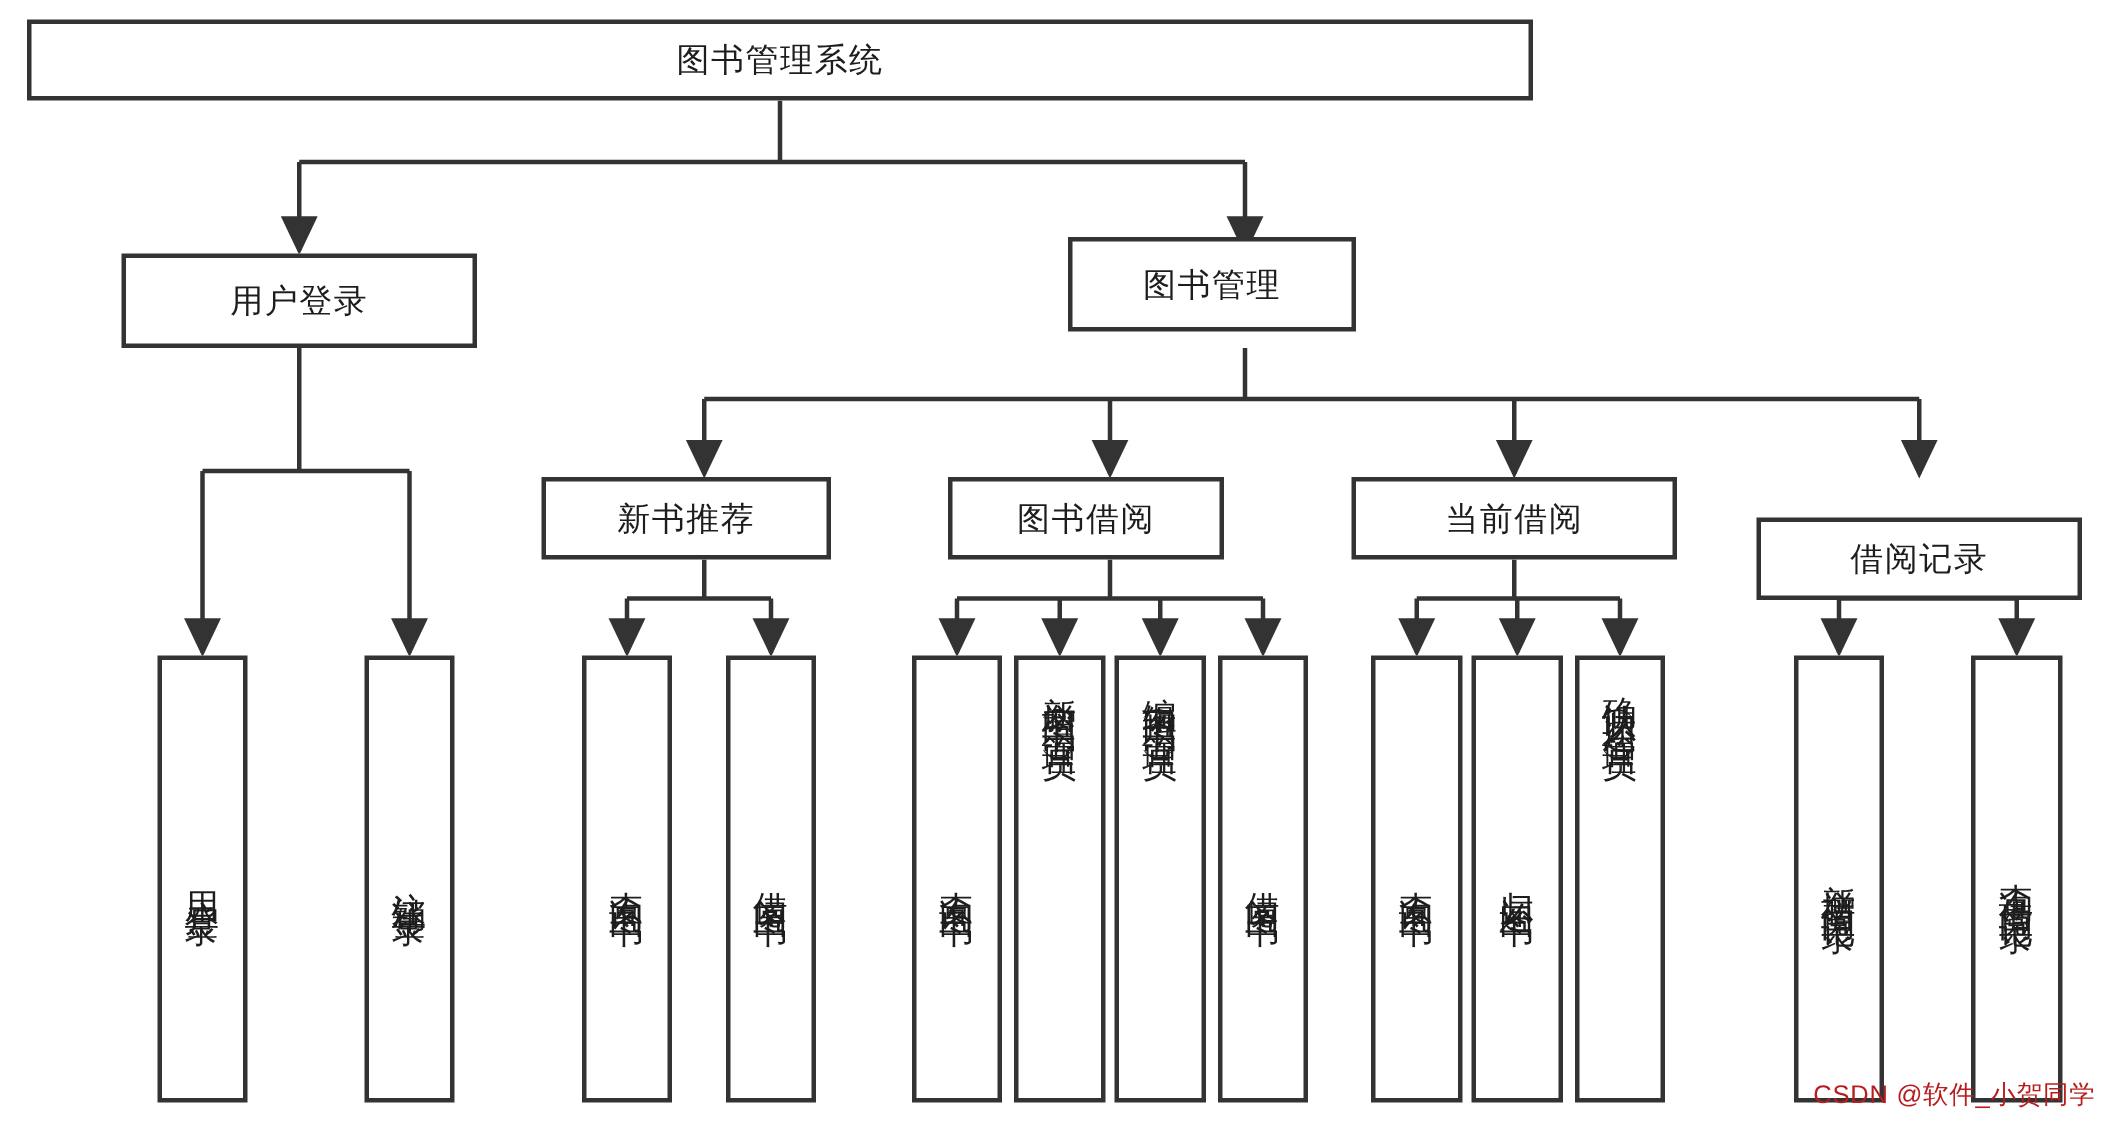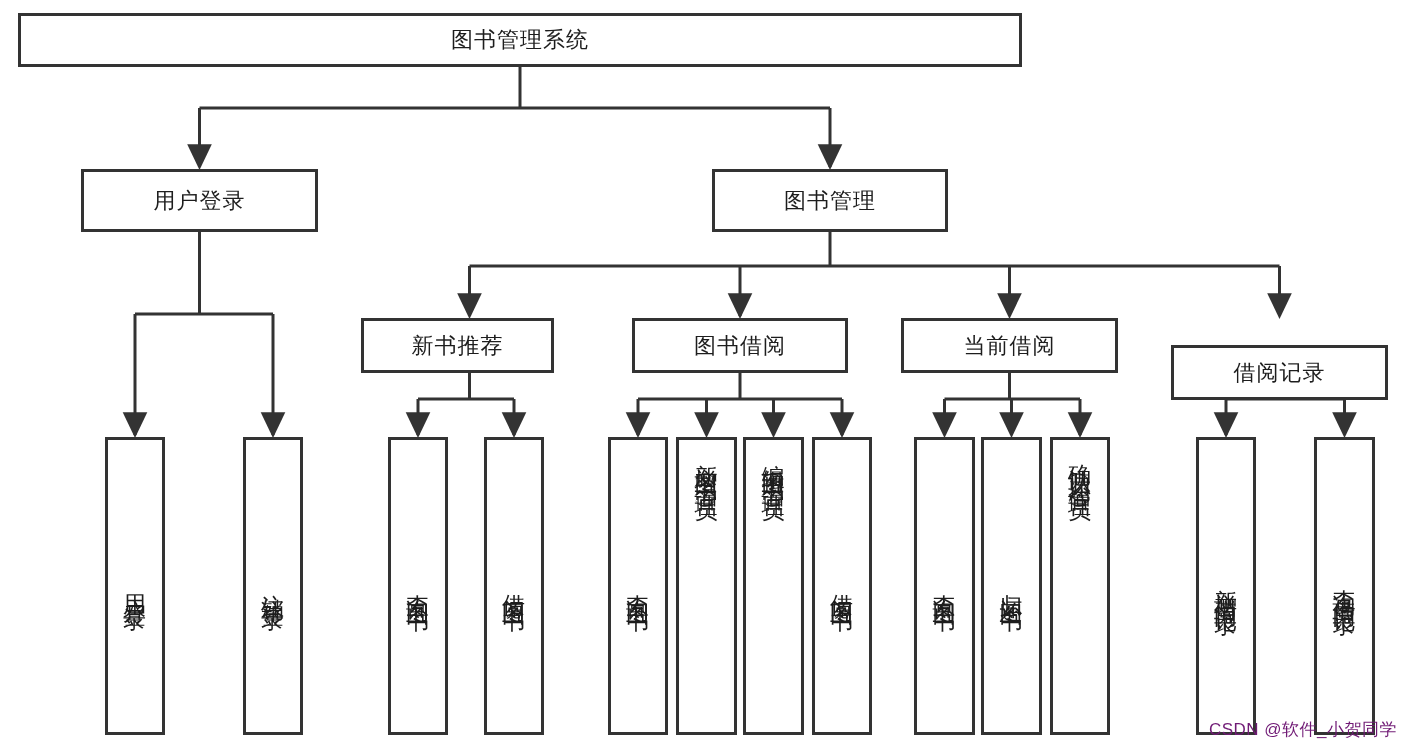--- a/index.html
+++ b/index.html
@@ -37,21 +37,21 @@
     font-size:23px;
     letter-spacing:5px;
     line-height:1.05;
     white-space:nowrap;
   }
   .node.leaf{align-items:flex-start;padding-top:6px;}
   .node.leaf.short{align-items:center;padding-top:0;}
   #watermark{
     position:absolute;
     right:8px;bottom:6px;
-    color:#701a75;
+    color:#b91c1c;
     font-size:17px;
     letter-spacing:0.5px;
     z-index:5;
     white-space:nowrap;
     pointer-events:none;
   }
 </style>
 </head>
 <body>
 
@@ -100,28 +100,28 @@
       </g>
   </svg>
 
   <div class="node root" style="left:18px;top:13px;width:1004px;height:54px;">
     <span class="label">图书管理系统</span>
   </div>
 
   <div class="node" style="left:81px;top:169px;width:237px;height:63px;">
     <span class="label">用户登录</span>
   </div>
-  <div class="node" style="left:712px;top:169px;width:236px;height:63px;">
+  <div class="node" style="left:712px;top:158px;width:192px;height:63px;">
     <span class="label">图书管理</span>
   </div>
 
   <div class="node" style="left:361px;top:318px;width:193px;height:55px;">
     <span class="label">新书推荐</span>
   </div>
-  <div class="node" style="left:632px;top:318px;width:216px;height:55px;">
+  <div class="node" style="left:632px;top:318px;width:184px;height:55px;">
     <span class="label">图书借阅</span>
   </div>
   <div class="node" style="left:901px;top:318px;width:217px;height:55px;">
     <span class="label">当前借阅</span>
   </div>
   <div class="node" style="left:1171px;top:318px;width:217px;height:55px;margin-top:27px;">
     <span class="label">借阅记录</span>
   </div>
 
   <div class="node leaf short" style="left:105px;top:437px;width:60px;height:298px;">

